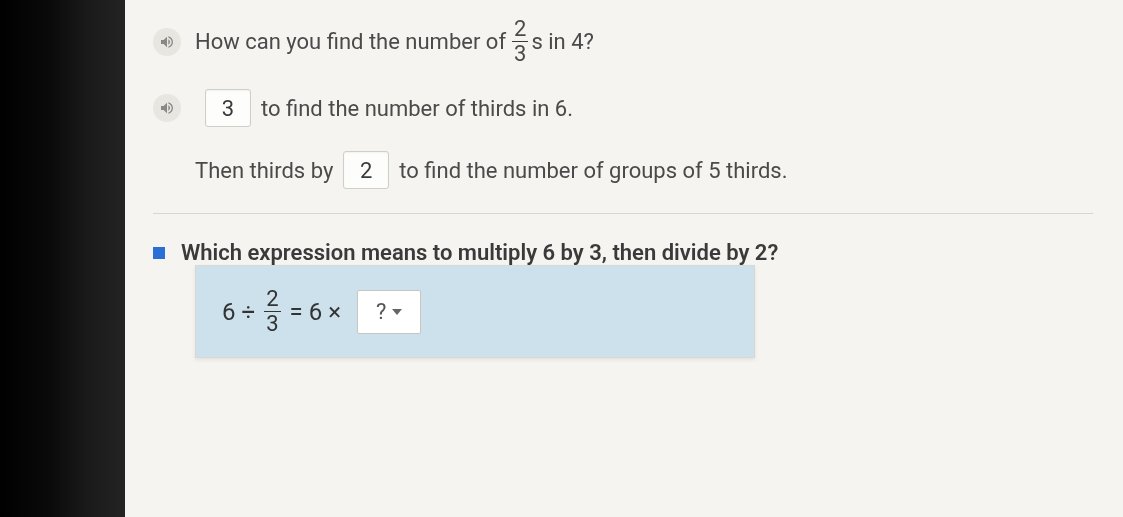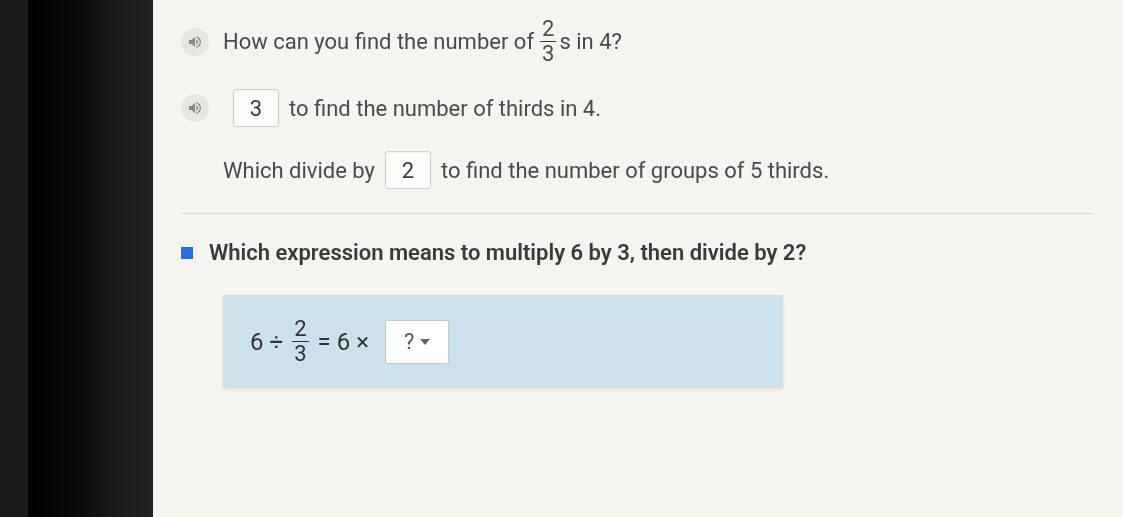--- a/index.html
+++ b/index.html
@@ -7,21 +7,20 @@
       font-family: -apple-system, BlinkMacSystemFont, "Segoe UI", Roboto, Arial, sans-serif;
       background: #1a1a1a;
       width: 1123px;
       height: 517px;
       overflow: hidden;
     }
     .screen-edge {
       display: flex;
       width: 100%;
       height: 100%;
-      padding-left: 28px;
     }
     .left-bezel {
       width: 125px;
       background: linear-gradient(to right, #000 0%, #0a0a0a 40%, #1a1a1a 70%, #232323 100%);
       flex-shrink: 0;
     }
     .content-area {
       flex: 1;
       background: #f5f4f0;
       padding: 18px 30px 30px 28px;
@@ -81,21 +80,20 @@
       border: none;
       border-top: 1px solid #d8d6d0;
       margin: 16px 0 26px 0;
     }
     .q-line {
       display: flex;
       align-items: center;
       font-size: 22px;
       font-weight: 600;
       color: #3a3a3a;
-      margin-bottom: 30px;
     }
     .blue-bullet {
       width: 12px;
       height: 12px;
       background: #2a6fd6;
       margin-right: 16px;
       flex-shrink: 0;
     }
     .equation-panel {
       margin-left: 42px;
@@ -155,26 +153,26 @@
       <span>s in 4?</span>
     </div>
 
     <div class="line">
       <div class="audio-btn">
         <svg viewBox="0 0 24 24">
             <path d="M3 9v6h4l5 5V4L7 9H3zm13.5 3c0-1.8-1-3.3-2.5-4v8c1.5-.7 2.5-2.2 2.5-4zM14 3.2v2c2.9.9 5 3.5 5 6.8s-2.1 5.9-5 6.8v2c4-1 7-4.5 7-8.8s-3-7.8-7-8.8z"></path>
           </svg>
       </div>
       <span class="answer-box">3</span>
-      <span>to find the number of thirds in 4.</span>
+      <span>to find the number of thirds in 6.</span>
     </div>
 
     <div class="line">
       <div class="audio-spacer"></div>
-      <span>Which divide by</span>
+      <span>Then thirds by</span>
       <span class="answer-box">2</span>
       <span>to find the number of groups of 5 thirds.</span>
     </div>
 
     <hr class="divider">
 
     <div class="q-line">
       <div class="blue-bullet"></div>
       <span>Which expression means to multiply 6 by 3, then divide by 2?</span>
     </div>

